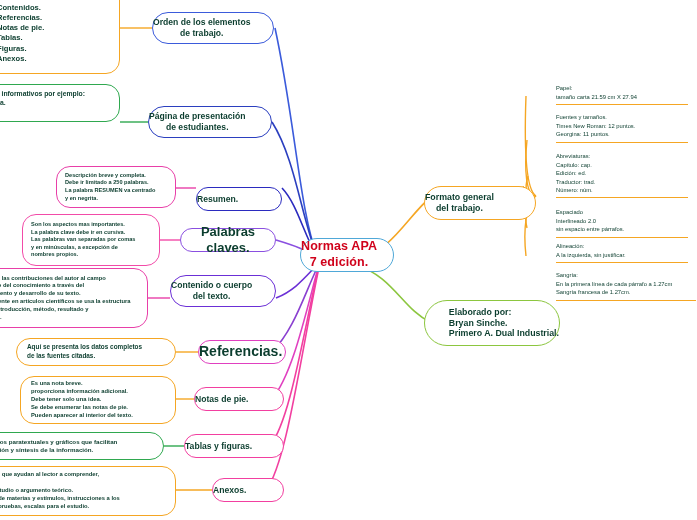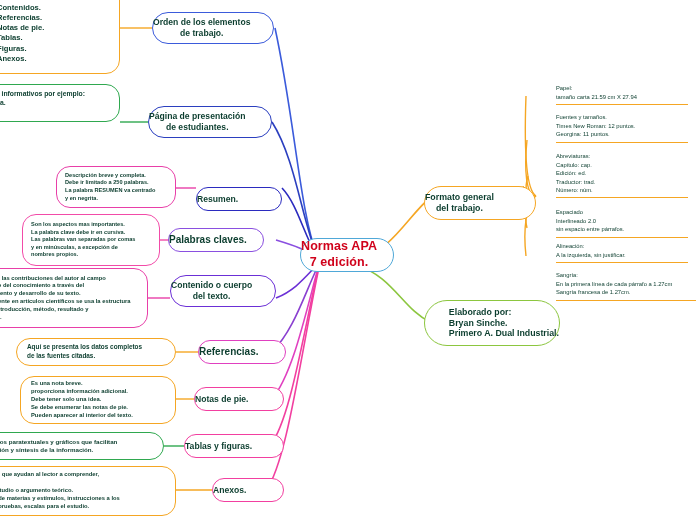--- a/index.html
+++ b/index.html
@@ -126,30 +126,30 @@
 
   <div class="node" style="left:148px; top:106px; width:124px; height:32px; border-color:#2B3FBF; color:#0B3D2E; font-size:8.6px;">
     <span>Página de presentación
 de estudiantes.</span>
   </div>
 
   <div class="node" style="left:196px; top:187px; width:86px; height:24px; border-color:#2B2BBF; color:#0B3D2E; font-size:8.6px;">
     <span>Resumen.</span>
   </div>
 
-  <div class="node" style="left:168px; top:228px; width:96px; height:24px; border-color:#8A4FE0; color:#0B3D2E; font-size:10px;">
+  <div class="node" style="left:180px; top:228px; width:96px; height:24px; border-color:#8A4FE0; color:#0B3D2E; font-size:13px;">
     <span>Palabras claves.</span>
   </div>
 
   <div class="node" style="left:170px; top:275px; width:106px; height:32px; border-color:#6B2FD6; color:#0B3D2E; font-size:8.6px;">
     <span>Contenido o cuerpo
 del texto.</span>
   </div>
 
-  <div class="node" style="left:198px; top:340px; width:88px; height:24px; border-color:#E040C0; color:#0B3D2E; font-size:10px;">
+  <div class="node" style="left:198px; top:340px; width:88px; height:24px; border-color:#E040C0; color:#0B3D2E; font-size:14px;">
     <span>Referencias.</span>
   </div>
 
   <div class="node" style="left:194px; top:387px; width:90px; height:24px; border-color:#F23FA0; color:#0B3D2E; font-size:8.6px;">
     <span>Notas de pie.</span>
   </div>
 
   <div class="node" style="left:184px; top:434px; width:100px; height:24px; border-color:#F23FA0; color:#0B3D2E; font-size:8.6px;">
     <span>Tablas y figuras.</span>
   </div>

